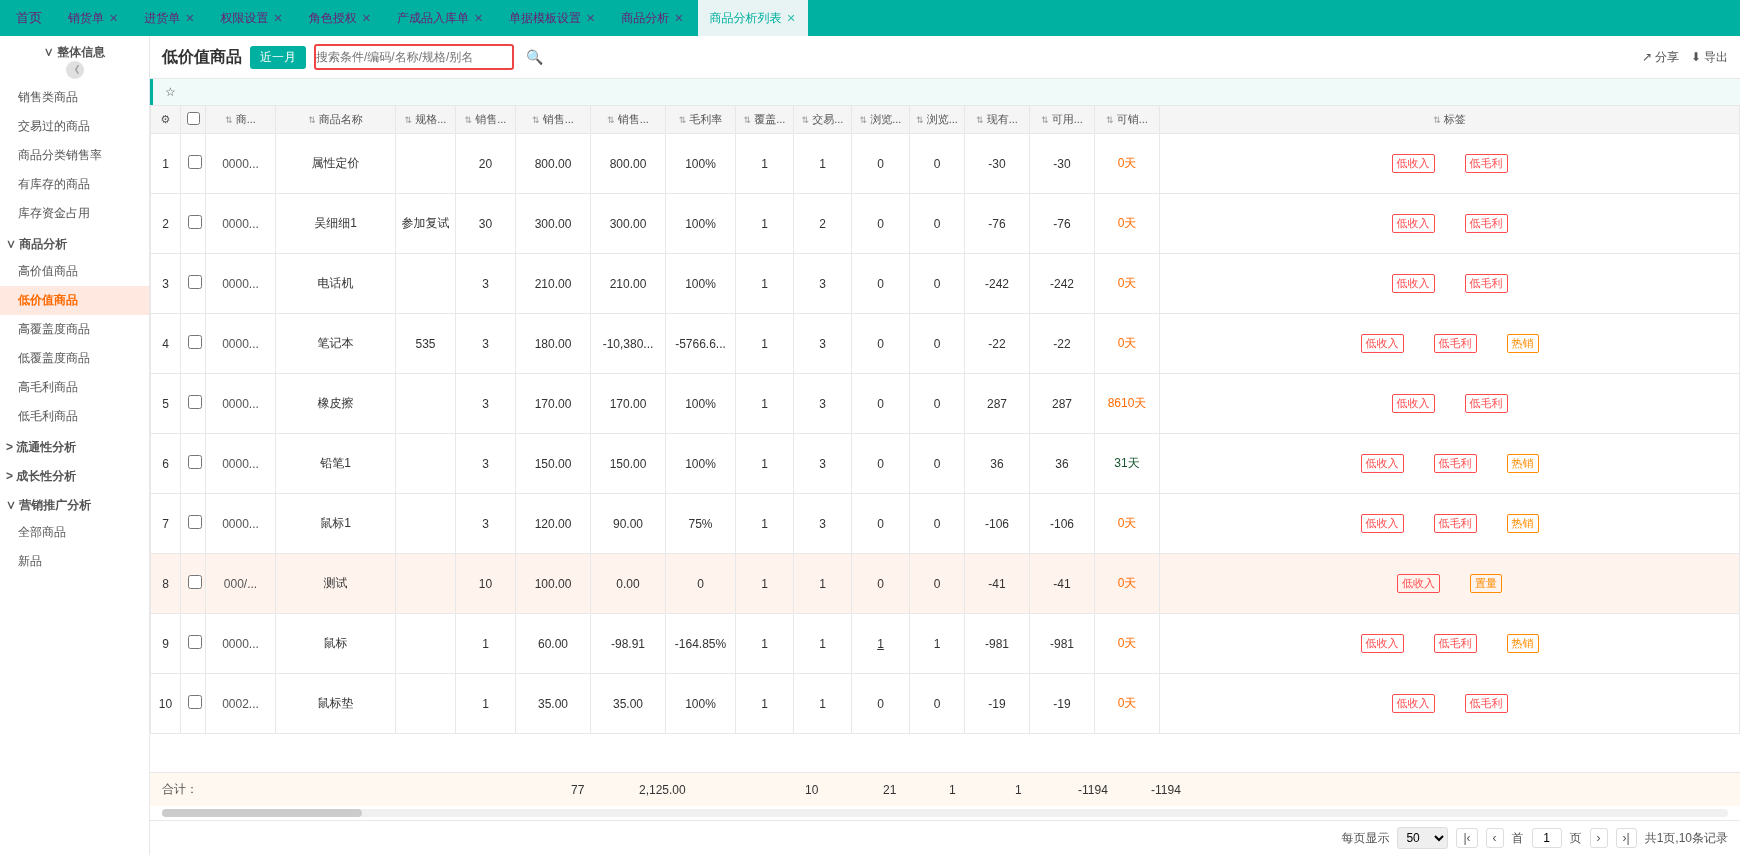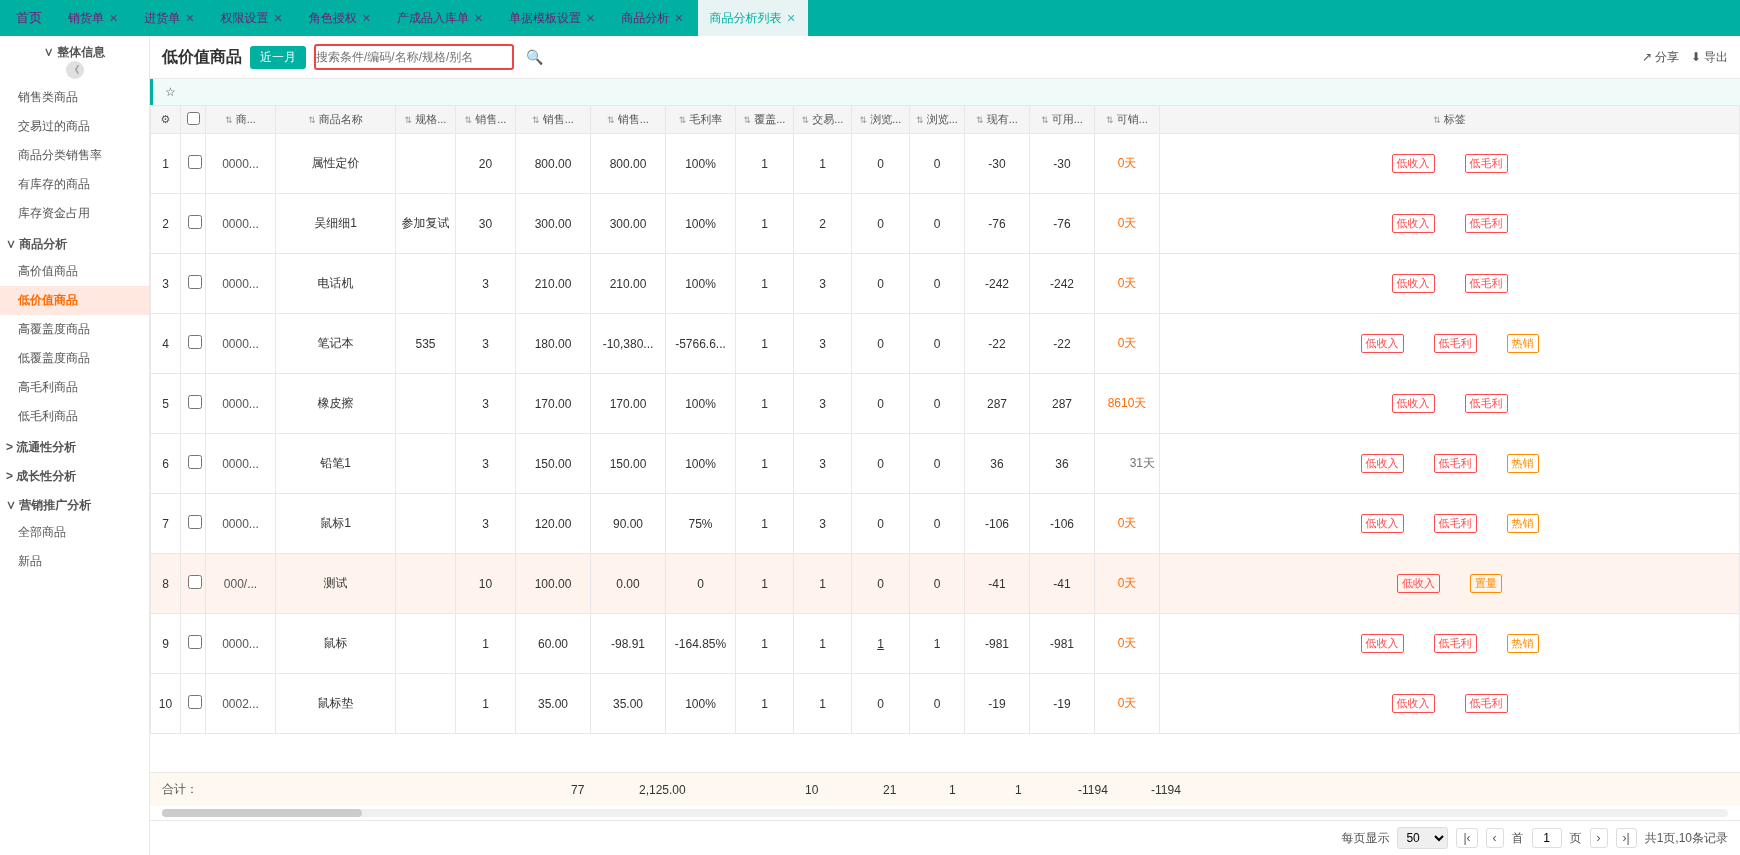--- a/index.html
+++ b/index.html
@@ -489,21 +489,21 @@
       <td>3</td>
       <td>150.00</td>
       <td>150.00</td>
       <td>100%</td>
       <td>1</td>
       <td>3</td>
       <td style="">0</td>
       <td>0</td>
       <td>36</td>
       <td>36</td>
-      <td style="color:#737373;text-align:right;">31天</td>
+      <td style="color:#14532d;">31天</td>
       <td><span class="tag tag-red">低收入</span><span class="tag tag-red">低毛利</span><span class="tag tag-orange">热销</span></td>
     </tr>
             <tr>
       <td>7</td>
       <td><input type="checkbox" class="checkbox-cell" style=""></td>
       <td style="color:#555;">0000...</td>
       <td>鼠标1</td>
       <td></td>
       <td>3</td>
       <td>120.00</td>

